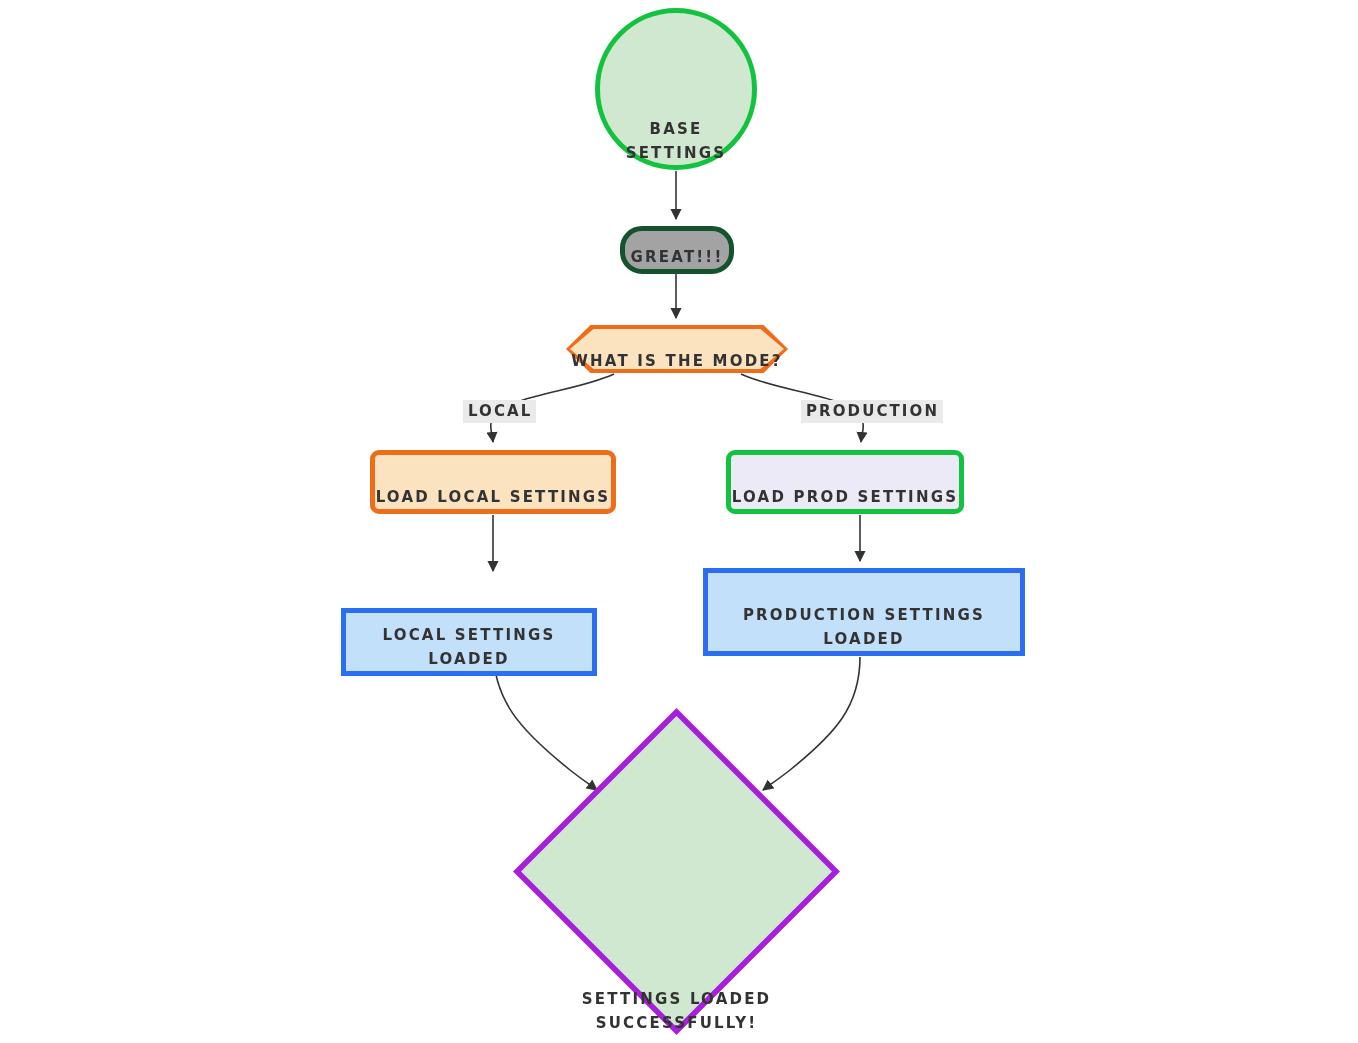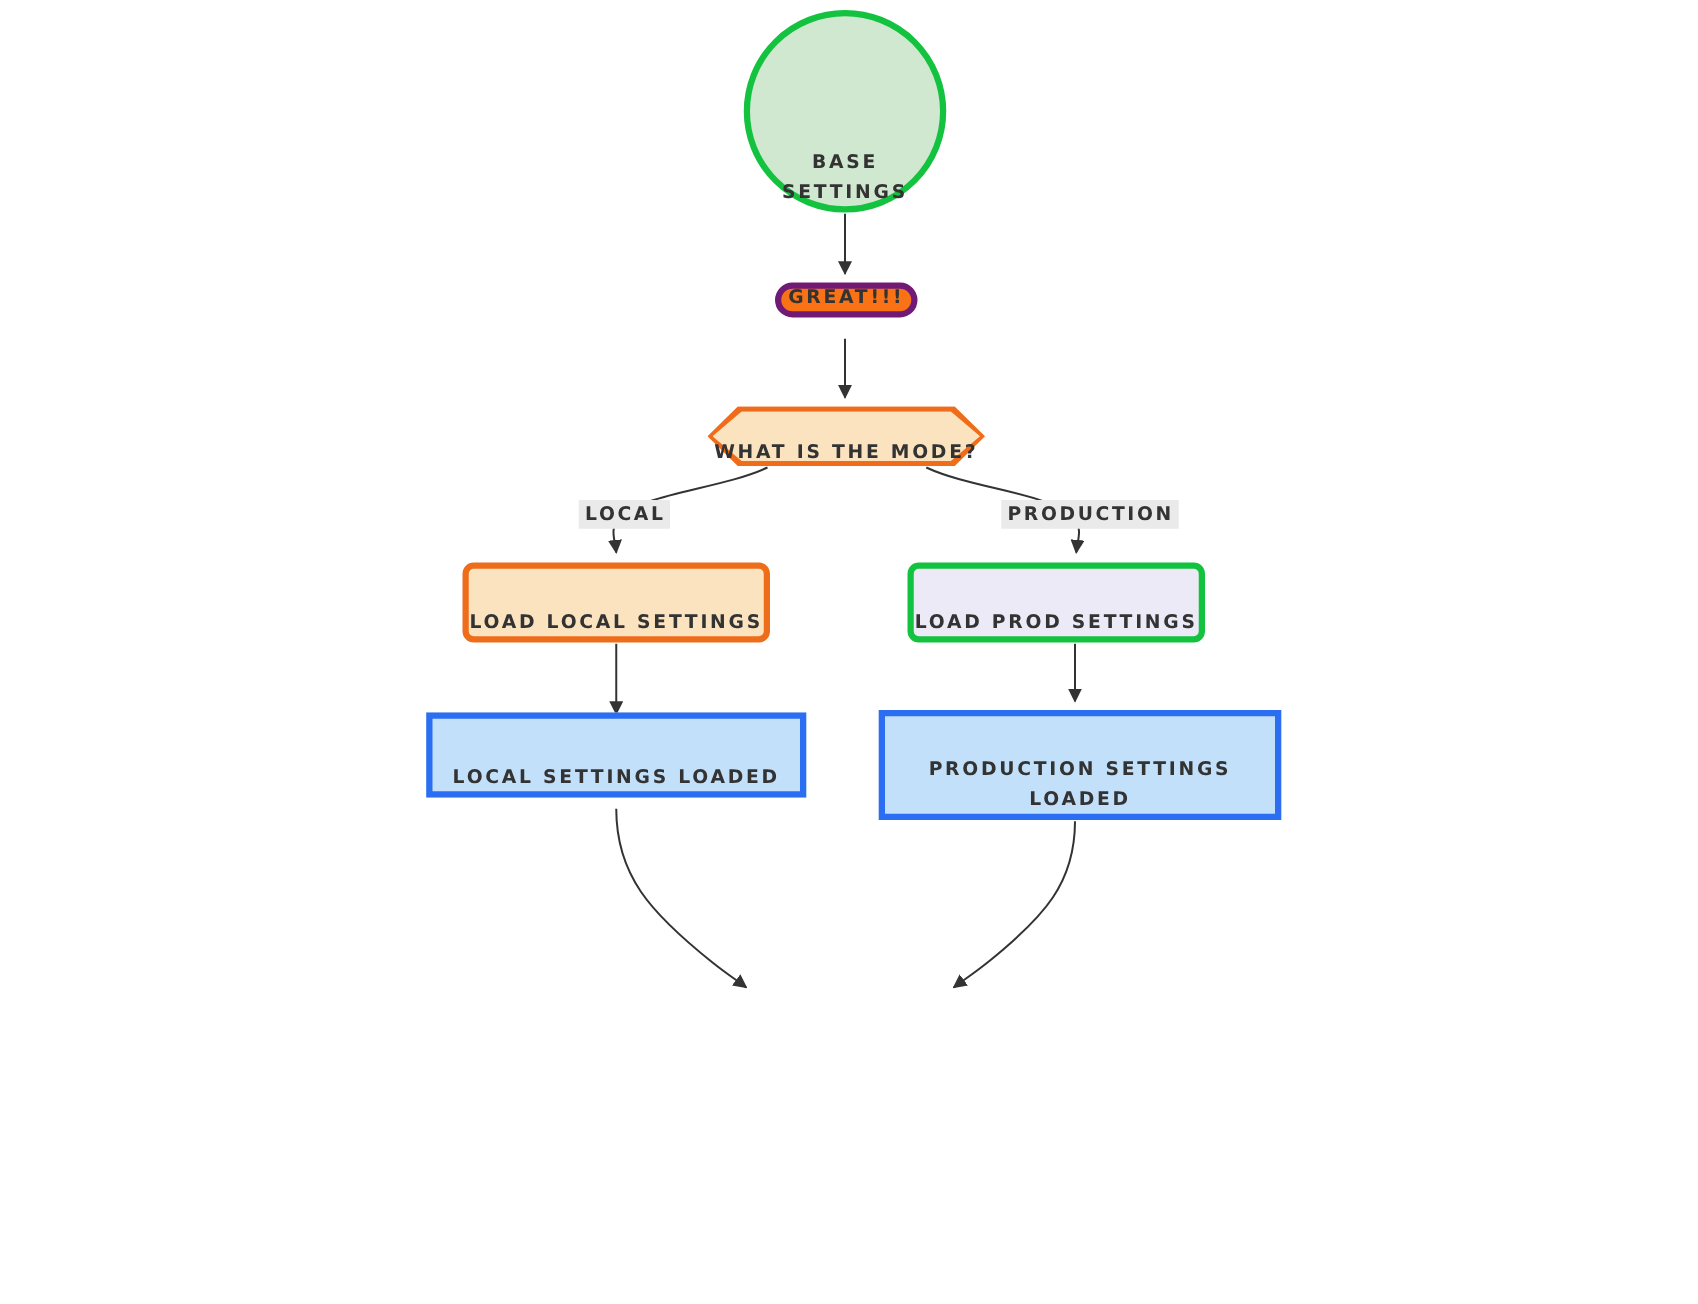--- a/index.html
+++ b/index.html
@@ -53,24 +53,24 @@
     border-radius: 50%;
     background: #cfe8cf;
     border: 5px solid #13c23f;
   }
 
   
   #node-great {
     left: 620px;
     top: 226px;
     width: 114px;
-    height: 28px;
+    height: 48px;
     border-radius: 22px;
-    background: #f97316;
-    border: 5px solid #701a75;
+    background: #a3a3a3;
+    border: 5px solid #14532d;
   }
 
   
   #node-mode {
     left: 566px;
     top: 325px;
     width: 222px;
     height: 48px;
   }
   #node-mode .hexbg {
@@ -108,22 +108,22 @@
     width: 238px;
     height: 64px;
     border-radius: 9px;
     background: #eceaf7;
     border: 5px solid #13c23f;
   }
 
   
   #node-local-loaded {
     left: 341px;
-    top: 570px;
-    width: 304px;
+    top: 608px;
+    width: 256px;
     height: 68px;
     background: #c3e0fa;
     border: 5px solid #2b6ef2;
   }
   #node-prod-loaded {
     left: 703px;
     top: 568px;
     width: 322px;
     height: 88px;
     background: #c3e0fa;
@@ -225,17 +225,23 @@
 
   <div class="node" id="node-local-loaded">
     <span class="node-label">Local settings loaded</span>
   </div>
 
   <div class="node" id="node-prod-loaded">
     <span class="node-label">Production settings
 loaded</span>
   </div>
 
+  <div class="node" id="node-final">
+    <div class="dmbg"></div>
+    <div class="dmfg"></div>
+    <span class="node-label">Settings loaded
+successfully!</span>
+  </div>
 
   <span class="edge-label" id="edge-label-local">Local</span>
   <span class="edge-label" id="edge-label-production">Production</span>
 
 </div>
 
 </body></html>

